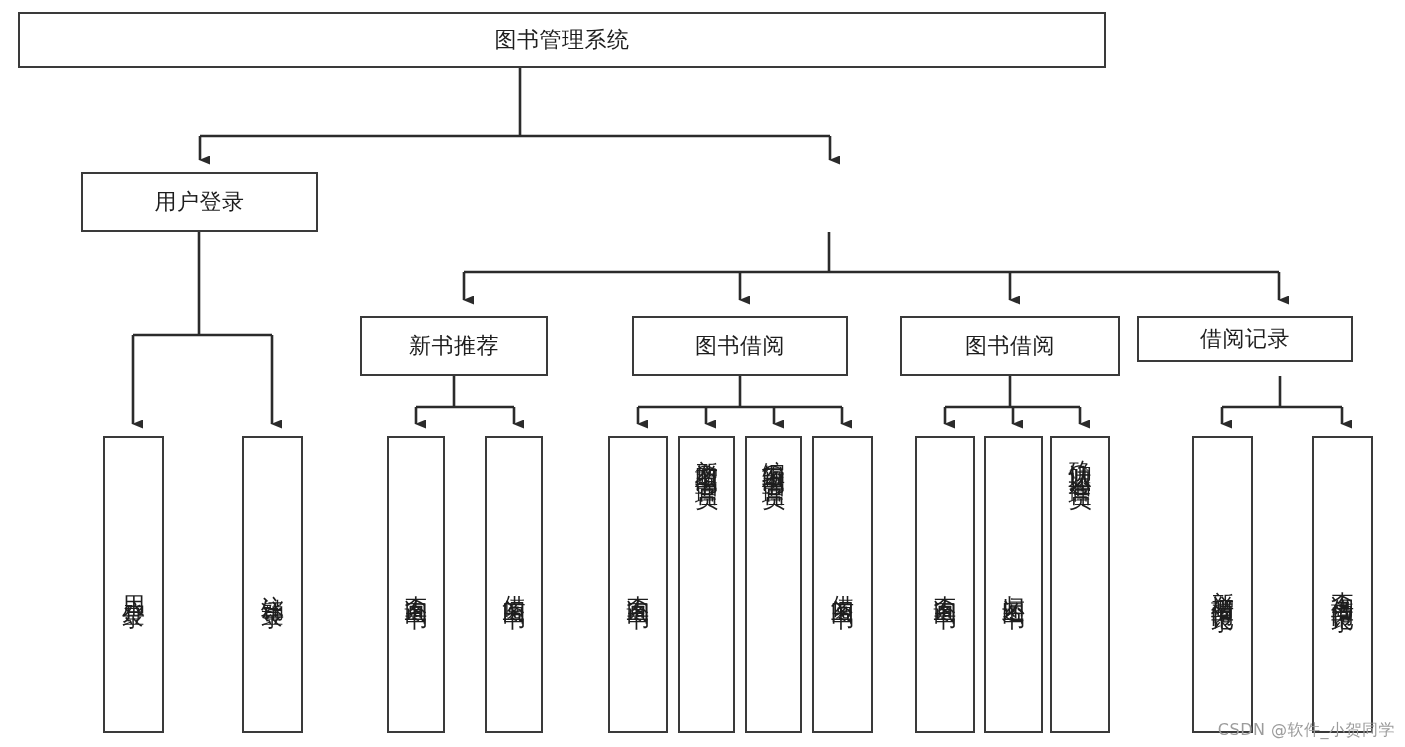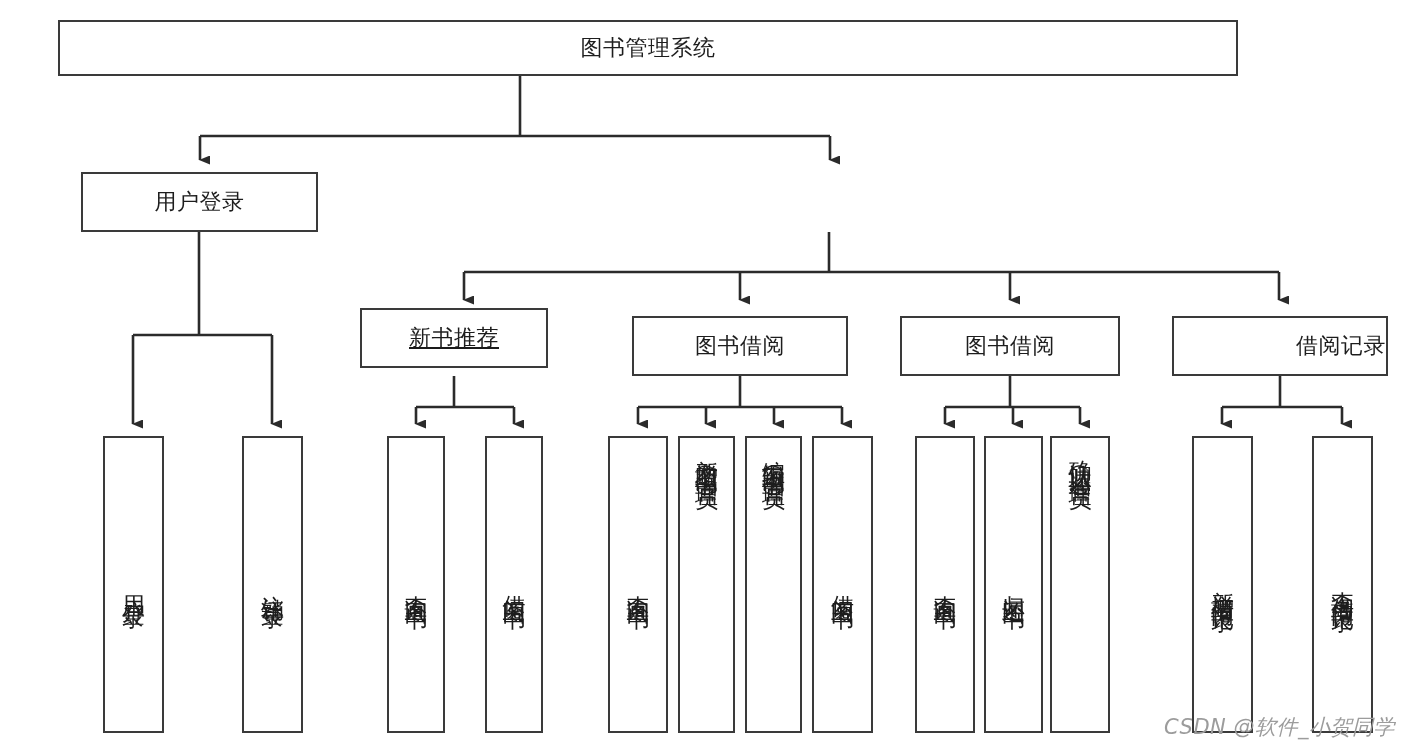--- a/index.html
+++ b/index.html
@@ -52,25 +52,24 @@
     justify-content:center;
   }
   .leaf.align-top{
     align-items:flex-start;
     padding-top:4px;
   }
   #watermark{
     position:absolute;
     right:10px;
     bottom:6px;
-    font-size:21px;
+    font-size:16px;
     color:#9c9c9c;
     letter-spacing:0.5px;
     white-space:nowrap;
-    font-style:italic;
   }
 </style>
 </head>
 <body>
 
 <div id="canvas">
 
   <svg class="lines" viewBox="0 0 1405 747" xmlns="http://www.w3.org/2000/svg">
     <defs>
       <marker id="arrow" markerWidth="10" markerHeight="11" refX="4.5" refY="10" orient="auto" markerUnits="userSpaceOnUse">
@@ -114,42 +113,42 @@
       <path d="M1013,407 L1013,424" marker-end="url(#arrow)"></path>
       <path d="M1080,407 L1080,424" marker-end="url(#arrow)"></path>
 
       <path d="M1280,376 L1280,407"></path>
       <path d="M1222,407 L1342,407"></path>
       <path d="M1222,407 L1222,424" marker-end="url(#arrow)"></path>
       <path d="M1342,407 L1342,424" marker-end="url(#arrow)"></path>
     </g>
   </svg>
 
-  <div class="node" style="left:18px;top:20px;width:1180px;height:56px;margin-left:40px;">
+  <div class="node" style="left:18px;top:12px;width:1088px;height:56px;">
     <span class="lbl">图书管理系统</span>
   </div>
 
   <div class="node" style="left:81px;top:172px;width:237px;height:60px;">
     <span class="lbl">用户登录</span>
   </div>
 
 
-  <div class="node" style="left:360px;top:308px;width:188px;height:60px;text-decoration:underline;">
+  <div class="node" style="left:360px;top:316px;width:188px;height:60px;">
     <span class="lbl">新书推荐</span>
   </div>
 
   <div class="node" style="left:632px;top:316px;width:216px;height:60px;">
     <span class="lbl">图书借阅</span>
   </div>
 
   <div class="node" style="left:900px;top:316px;width:220px;height:60px;">
     <span class="lbl">图书借阅</span>
   </div>
 
-  <div class="node" style="left:1172px;top:316px;width:216px;height:60px;justify-content:flex-end;">
+  <div class="node" style="left:1137px;top:316px;width:216px;height:46px;">
     <span class="lbl">借阅记录</span>
   </div>
 
   <div class="node leaf" style="left:103px;top:436px;width:61px;height:297px;">
     <span class="lbl">用户登录</span>
   </div>
 
   <div class="node leaf" style="left:242px;top:436px;width:61px;height:297px;">
     <span class="lbl">注销登录</span>
   </div>

